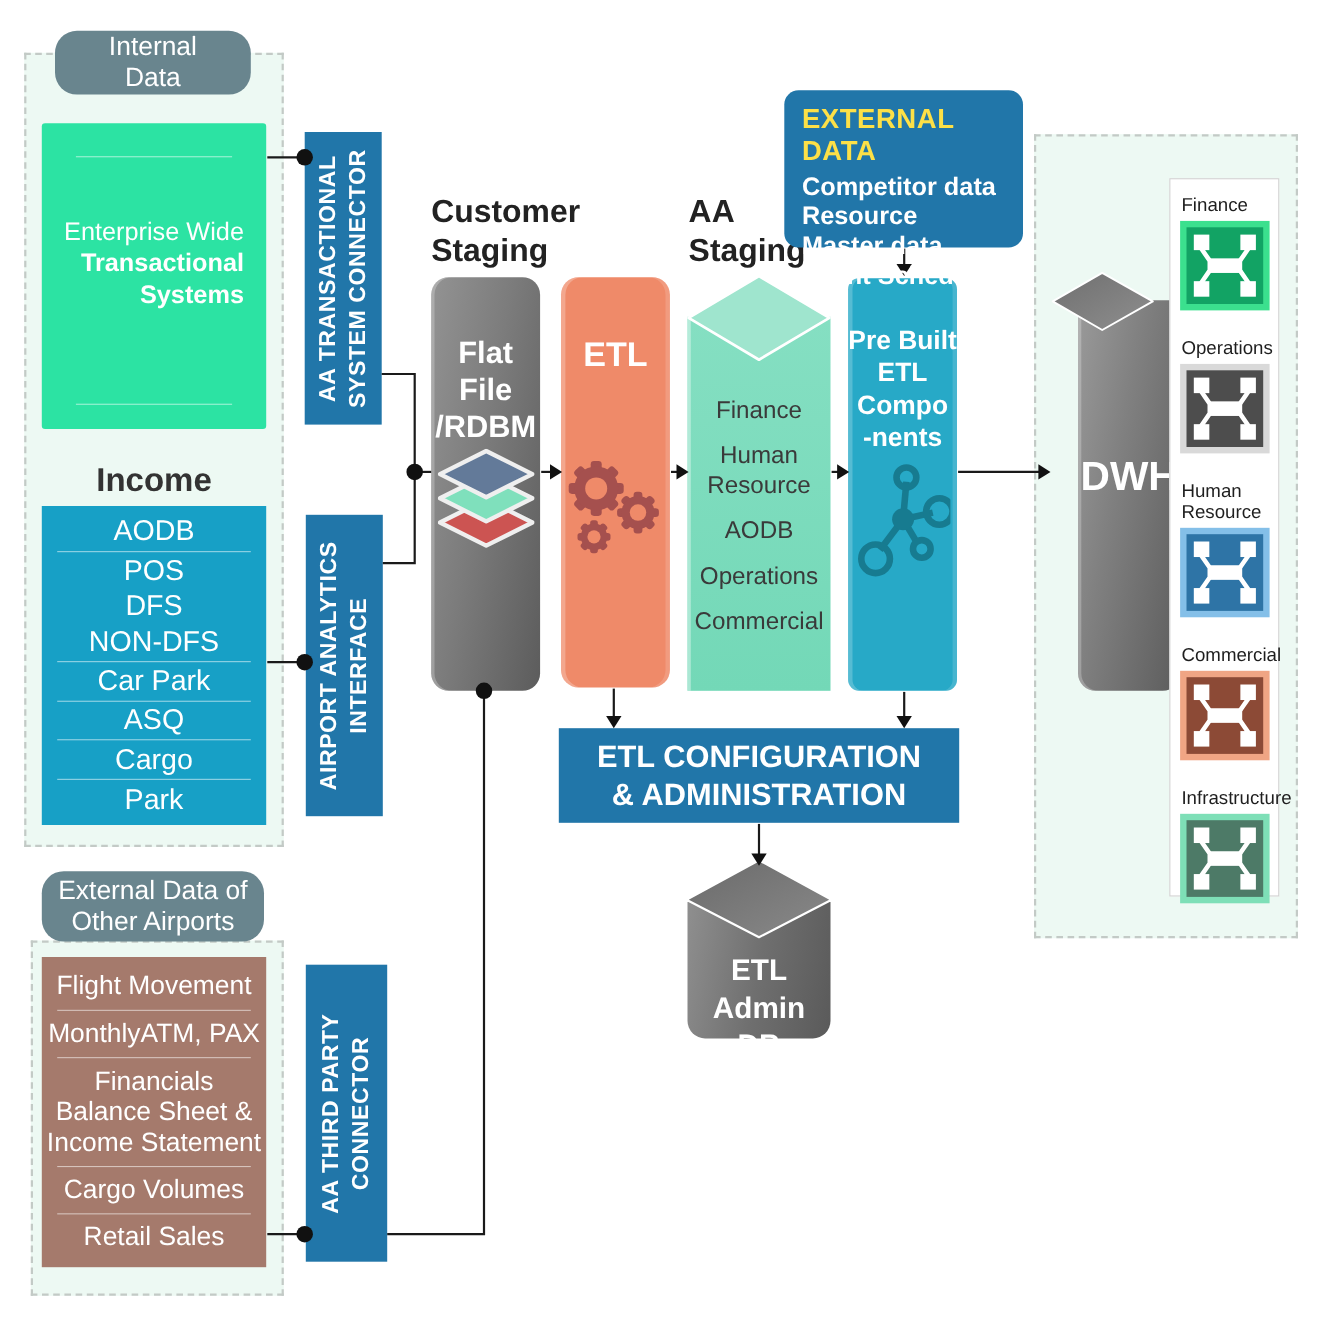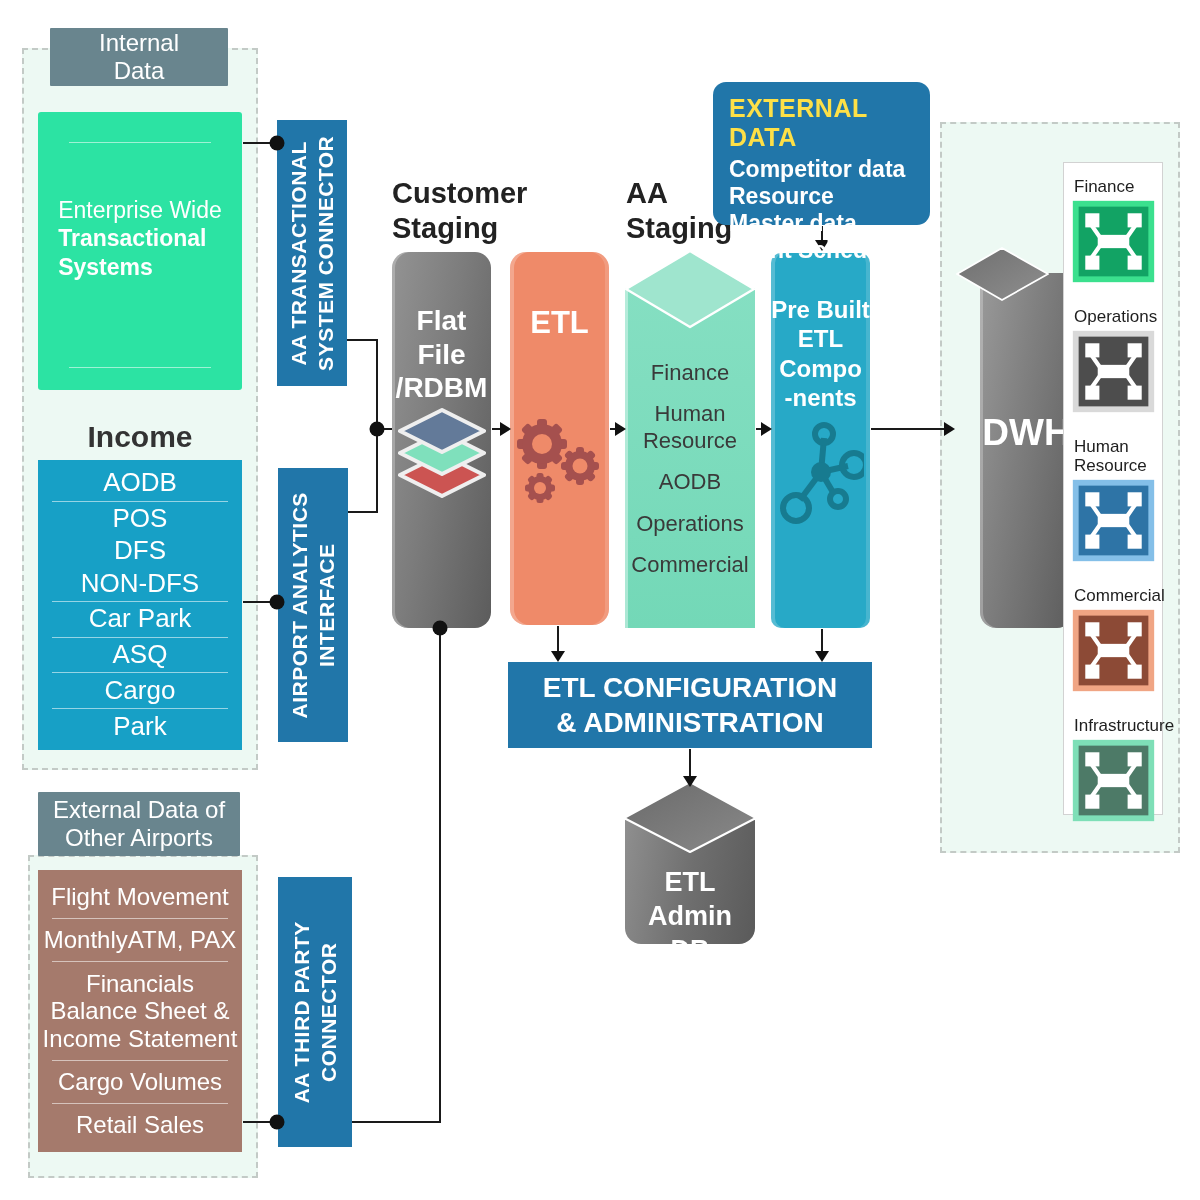--- a/index.html
+++ b/index.html
@@ -8,21 +8,21 @@
     --staging:#73D8B7; --staging-light:#9FE5CE; --prebuilt:#27A9C7;
     --molecule:#177B90; --ink:#222222;
   }
   *{margin:0;padding:0;box-sizing:border-box;}
   html,body{background:#ffffff;}
   body{font-family:"Liberation Sans",sans-serif;}
   .canvas{position:relative;width:1200px;height:1200px;background:#fff;overflow:hidden;}
   .abs{position:absolute;}
   .pre{white-space:pre-line;}
   .panel{background:var(--mint);border:2px dashed #c3cac6;}
-  .slate-hdr{background:var(--slate);color:#fff;border-radius:1px;display:flex;align-items:center;justify-content:center;text-align:center;font-size:24px;line-height:1.15;}
+  .slate-hdr{background:var(--slate);color:#fff;border-radius:20px;display:flex;align-items:center;justify-content:center;text-align:center;font-size:24px;line-height:1.15;}
   .vbar{background:var(--steel);display:flex;align-items:center;justify-content:center;}
   .vbar .vtext{flex:none;width:300px;transform:rotate(-90deg);text-align:center;color:#fff;font-weight:700;font-size:21px;line-height:1.3;letter-spacing:.5px;}
   .list-box{display:flex;flex-direction:column;align-items:center;color:#fff;}
   .list-box .row{text-align:center;line-height:1.15;}
   .sep{height:1px;background:rgba(255,255,255,.55);width:86%;}
   .heading{font-weight:700;color:var(--ink);font-size:29px;line-height:1.2;}
   .pill{border-radius:16px;}
   .white-txt{color:#fff;font-weight:700;text-align:center;line-height:1.2;}
   .gray-grad{background:linear-gradient(100deg,#939393 0%,#7c7c7c 45%,#5c5c5c 100%);}
   .legend{background:#fff;border:1px solid #d2d2d2;display:flex;flex-direction:column;gap:24px;padding:14px 8px;}
@@ -41,21 +41,21 @@
   <div class="abs panel" style="left:940px;top:122px;width:240px;height:731px;"></div>
 
   <div class="abs slate-hdr" style="left:50px;top:28px;width:178px;height:58px;">
     <span class="pre">Internal
 Data</span>
   </div>
 
   <div class="abs" style="left:38px;top:112px;width:204px;height:278px;background:var(--green);border-radius:3px;display:flex;flex-direction:column;align-items:center;justify-content:center;">
     <div class="abs" style="left:15%;top:30px;width:70%;height:1px;background:rgba(255,255,255,.55);"></div>
     <div class="abs" style="left:15%;bottom:22px;width:70%;height:1px;background:rgba(255,255,255,.55);"></div>
-    <div style="color:#fff;font-size:23px;text-align:left;transform:translateY(-12px);">
+    <div style="color:#fff;font-size:23px;text-align:right;transform:translateY(-12px);">
       <div>Enterprise Wide</div>
       <div class="pre" style="font-weight:700;line-height:1.25;">Transactional
 Systems</div>
     </div>
   </div>
 
   <div class="abs" style="left:38px;top:420px;width:204px;text-align:center;font-size:30px;font-weight:700;color:#333;">Income</div>
 
   <div class="abs list-box" style="left:38px;top:460px;width:204px;height:290px;background:var(--cyan);font-size:26px;justify-content:space-evenly;padding:6px 0;">
     <div class="row">AODB</div>

